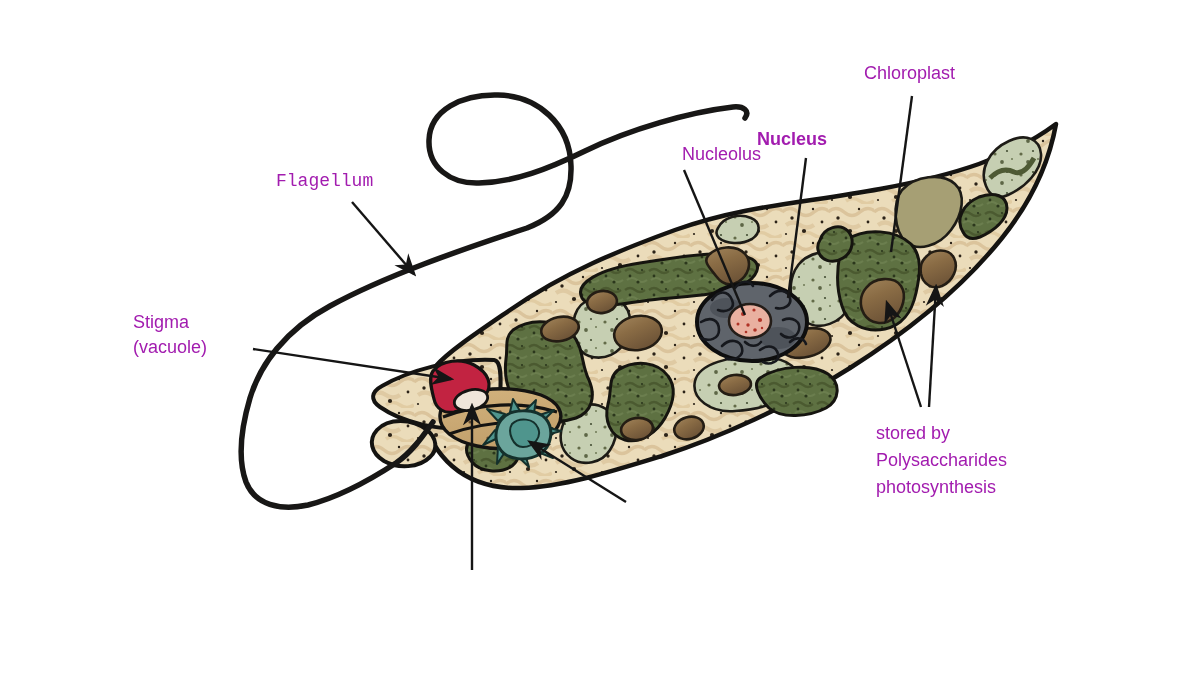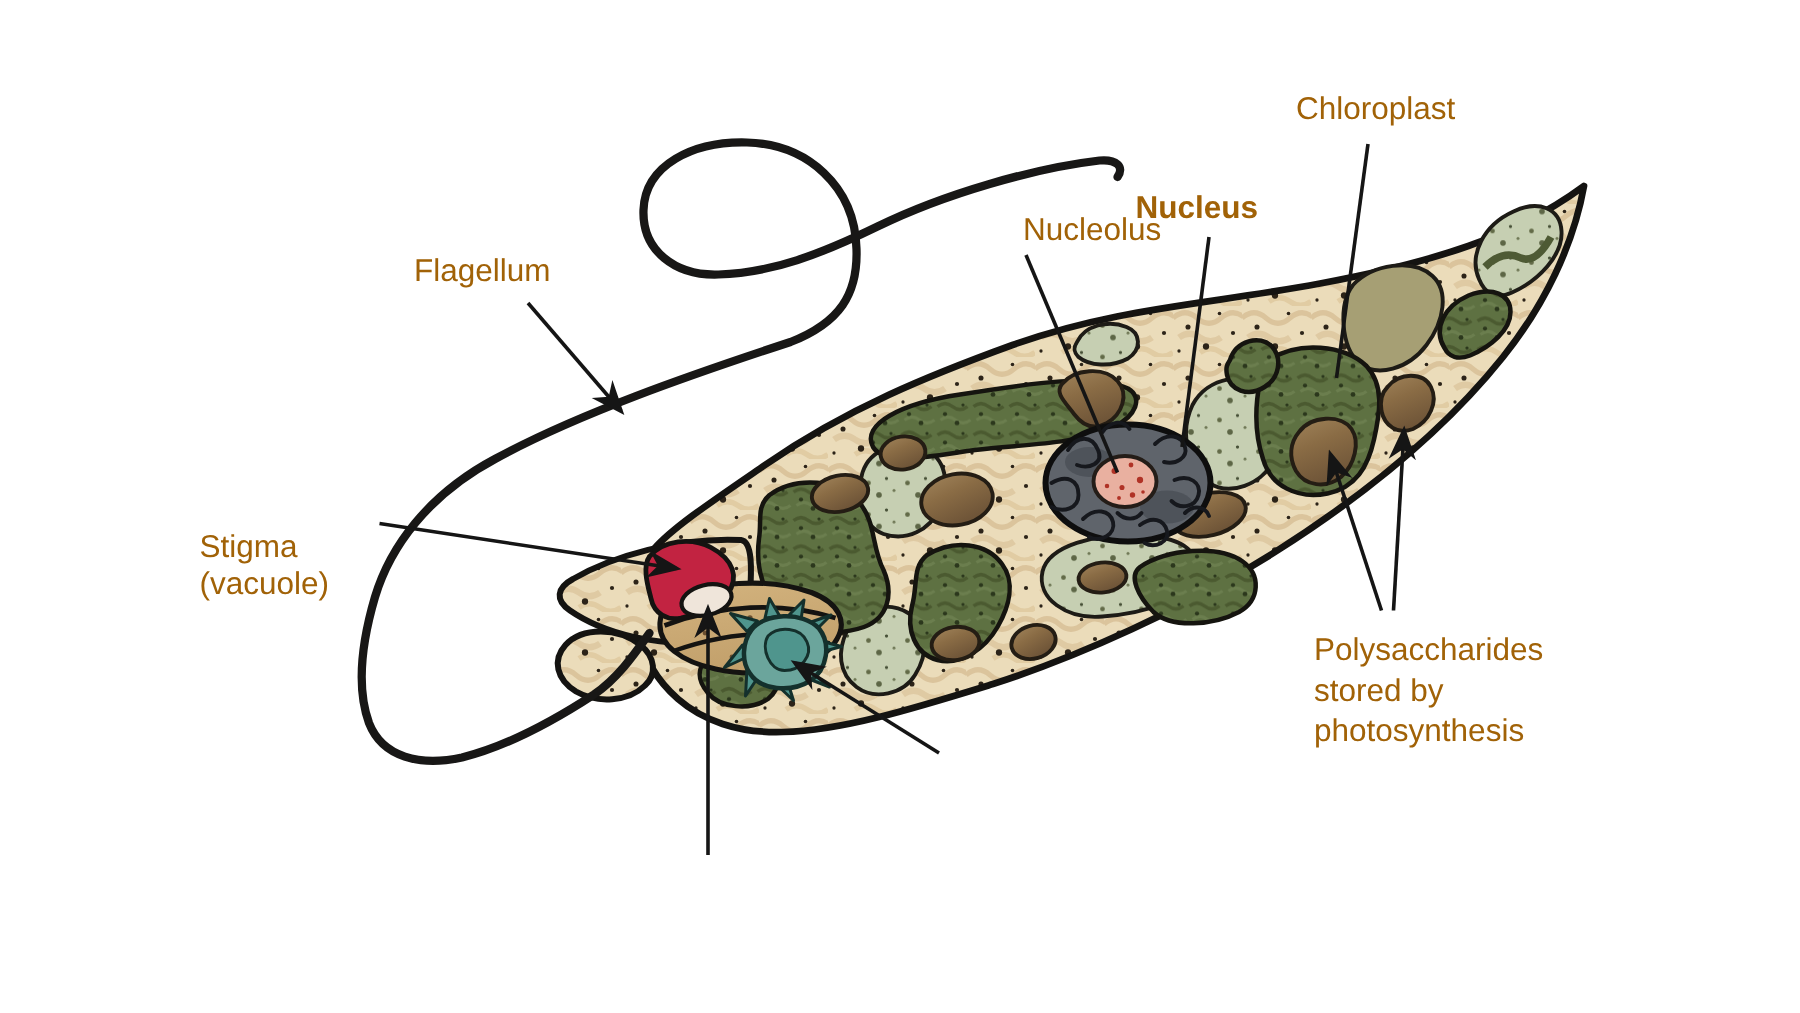--- a/index.html
+++ b/index.html
@@ -1,21 +1,21 @@
 <!DOCTYPE html>
 <html><head>
 <meta charset="utf-8">
 <style>
   html,body{margin:0;padding:0;background:#ffffff;}
   #stage{position:relative;width:1200px;height:675px;background:#ffffff;overflow:hidden;
          font-family:"Liberation Sans", sans-serif;}
   #cell-svg{position:absolute;left:0;top:0;}
-  .label{position:absolute;color:#a16207;font-size:21px;line-height:26px;white-space:nowrap;}
-  .lbl-flagellum{left:276px;top:168px;}
-  .lbl-stigma{left:133px;top:310px;line-height:25px;margin-top:42px;}
+  .label{position:absolute;color:#a21caf;font-size:18px;line-height:26px;white-space:nowrap;}
+  .lbl-flagellum{left:276px;top:168px;font-family:Liberation Mono, monospace;}
+  .lbl-stigma{left:133px;top:310px;line-height:25px;}
   .lbl-nucleolus{left:637px;top:141px;margin-left:45px;}
   .lbl-nucleus{left:757px;top:126px;font-weight:bold;}
   .lbl-chloroplast{left:864px;top:60px;}
   .lbl-poly{left:876px;top:420px;line-height:27px;}
   .lbl-contractile{left:601px;top:508px;line-height:28px;}
   .lbl-photoreceptor{left:389px;top:586px;line-height:25px;}
 </style>
 </head>
 <body>
 
@@ -227,22 +227,22 @@
     <div>(vacuole)</div>
   </div>
 
   <div class="label lbl-nucleolus">Nucleolus</div>
 
   <div class="label lbl-nucleus">Nucleus</div>
 
   <div class="label lbl-chloroplast">Chloroplast</div>
 
   <div class="label lbl-poly">
+    <div>stored by</div>
     <div>Polysaccharides</div>
-    <div>stored by</div>
     <div>photosynthesis</div>
   </div>
 
 
   <div class="label lbl-photoreceptor">
   </div>
 
 </div>
 
 </body></html>

